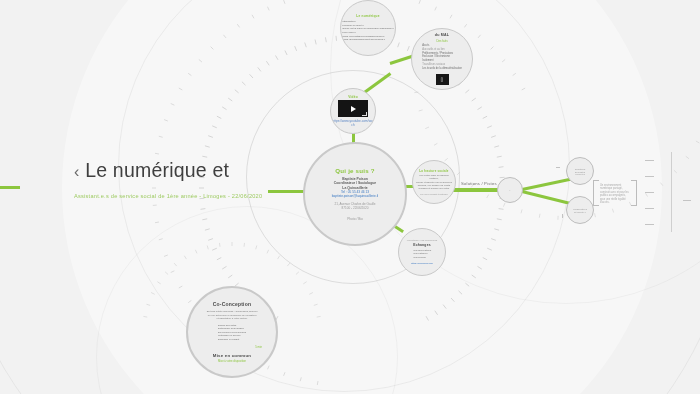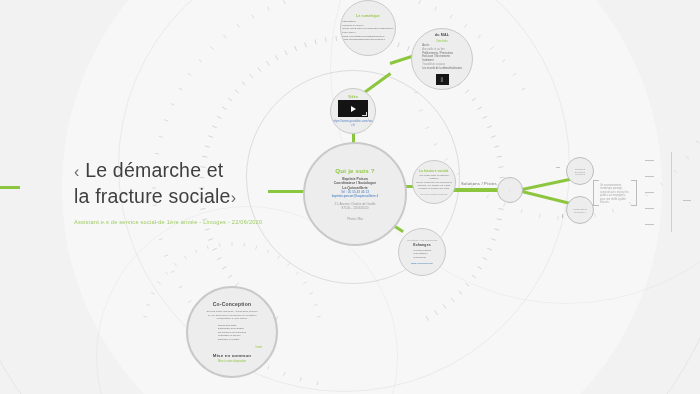--- a/index.html
+++ b/index.html
@@ -405,24 +405,21 @@
   <div class="edge" style="left:378px; top:214px; width:30px; height:3px; transform:rotate(33deg);"></div>
   <div class="edge" style="left:449px; top:188px; width:56px; height:3.5px;"></div>
   <div class="edge" style="left:522px; top:188px; width:52px; height:2.5px; transform:rotate(-12deg);"></div>
   <div class="edge" style="left:522px; top:190px; width:52px; height:2.5px; transform:rotate(14deg);"></div>
 
   <div class="edge-label" style="left:461px; top:181px;">Solutions / Pistes</div>
 
   <div id="title-block">
     <div class="t-line">
       <span class="chev">‹</span>
-      <span>Le démarche et</span>
-    </div>
-    <div class="t-line">
-      <span>la fracture sociale</span><span class="chev">›</span>
+      <span>Le numérique et</span>
     </div>
     <div id="title-sub">Assistant.e.s de service social de 1ère année - Limoges - 22/06/2020</div>
   </div>
   <div id="title-rule"></div>
 
   <div class="bubble" style="left:303px; top:142px; width:104px; height:104px;">
     <div class="b-title" style="font-size:6.2px; margin-bottom:3px;">Qui je suis ?</div>
     <div class="b-line" style="font-size:3.4px; font-weight:bold; line-height:4.4px;">Baptiste Poison</div>
     <div class="b-line" style="font-size:3.4px; font-weight:bold; line-height:4.4px;">Coordinateur / Sociologue</div>
     <div class="b-line" style="font-size:3.4px; font-weight:bold; line-height:4.4px;">La Quincaillerie</div>

